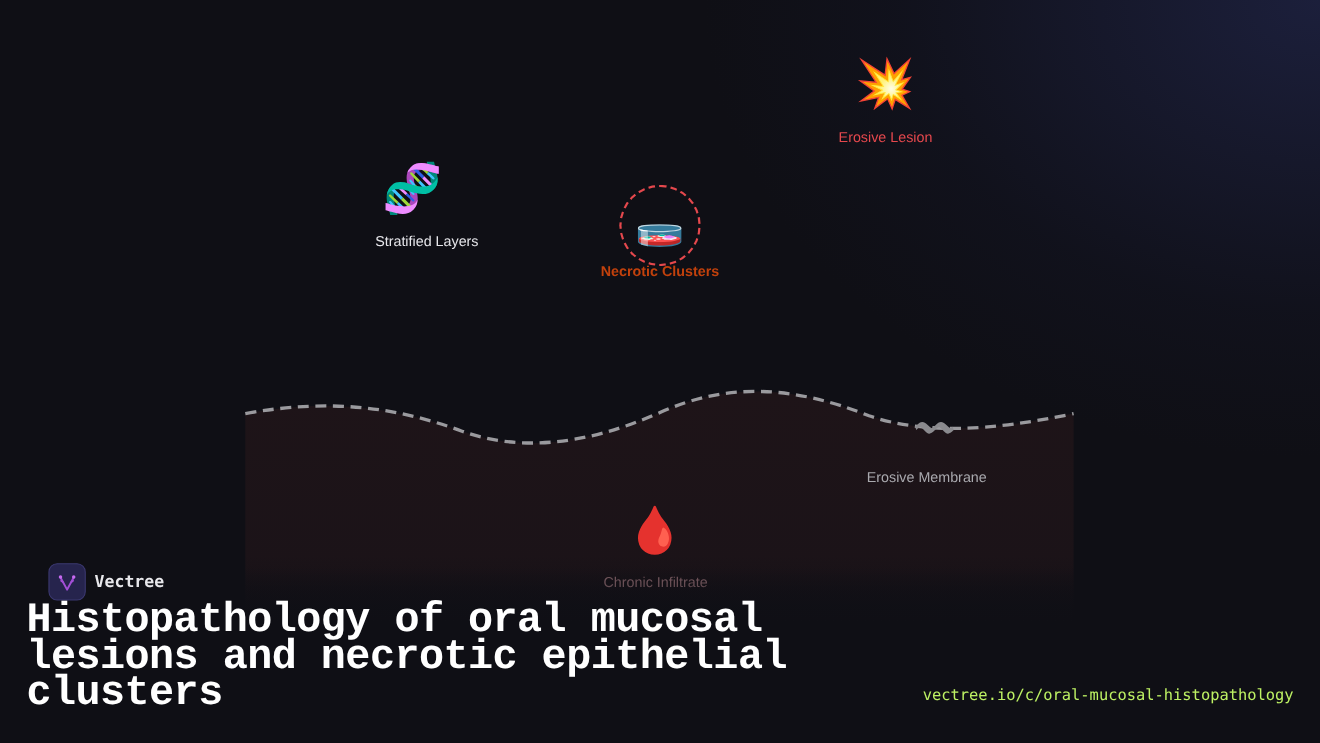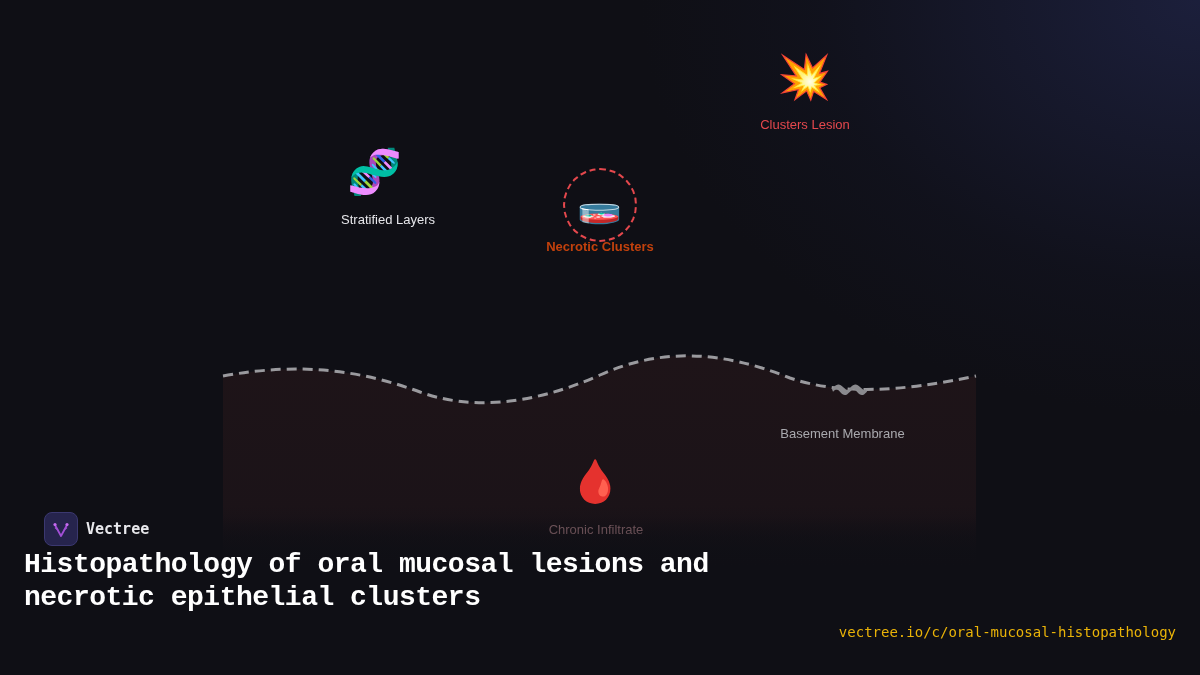--- a/index.html
+++ b/index.html
@@ -42,26 +42,26 @@
     background: linear-gradient(to bottom, rgba(15,15,21,0), rgba(15,15,21,0.9) 45%, #0f0f15 70%);
   }
   .brand { position: absolute; left: 24px; top: 512px; display: flex; align-items: center; gap: 8px; padding-left: 20px; }
   .brand-logo {
     width: 32px; height: 32px; border-radius: 8px; background: #26244d;
     border: 1px solid #3b3870; display: flex; align-items: center; justify-content: center;
   }
   .brand-name { font-family: "DejaVu Sans Mono", monospace; font-weight: bold; font-size: 15px; color: #e8e8ec; }
   .title {
     position: absolute; left: 24px; top: 548px; width: 720px; margin: 0;
-    font-family: "Liberation Mono", monospace; font-weight: bold; font-size: 28px; line-height: 33px;
+    font-family: "Liberation Mono", monospace; font-weight: bold; font-size: 38px; line-height: 33px;
     color: #ffffff; letter-spacing: -0.5px;
   }
   .url {
     position: absolute; right: 24px; top: 624px;
-    font-family: "DejaVu Sans Mono", monospace; font-size: 14px; color: #eab308;
+    font-family: "DejaVu Sans Mono", monospace; font-size: 14px; color: #bef264;
   }
 </style>
 </head>
 <body>
 
 <div class="bg-glow"></div>
 
 <svg class="tissue" viewBox="0 0 1200 675">
   <defs>
     <linearGradient id="tissueGrad" x1="0" y1="0" x2="0" y2="1">
@@ -74,33 +74,33 @@
   <path d="M223,376 C300,362 360,370 420,392 C470,410 530,406 600,375 C660,348 720,350 790,378 C840,395 900,392 976,376" fill="none" stroke="#9a9a9e" stroke-width="3" stroke-dasharray="10,6"></path>
 </svg>
 
 <div class="node" id="n-stratified">
   <span class="icon">🧬</span>
   <span class="label">Stratified Layers</span>
 </div>
 
 <div class="node" id="n-erosive">
   <span class="icon">💥</span>
-  <span class="label">Clusters Lesion</span>
+  <span class="label">Erosive Lesion</span>
 </div>
 
 <div class="node" id="n-necrotic">
   <div class="ring">
     <span>🧫</span>
   </div>
   <span class="label">Necrotic Clusters</span>
 </div>
 
 <div class="node" id="n-basement">
   <span class="icon">〰</span>
-  <span class="label">Basement Membrane</span>
+  <span class="label">Erosive Membrane</span>
 </div>
 
 <div class="node" id="n-chronic">
   <span class="icon">🩸</span>
   <span class="label">Chronic Infiltrate</span>
 </div>
 
 <div class="footer-fade"></div>
 
 <div class="brand">

